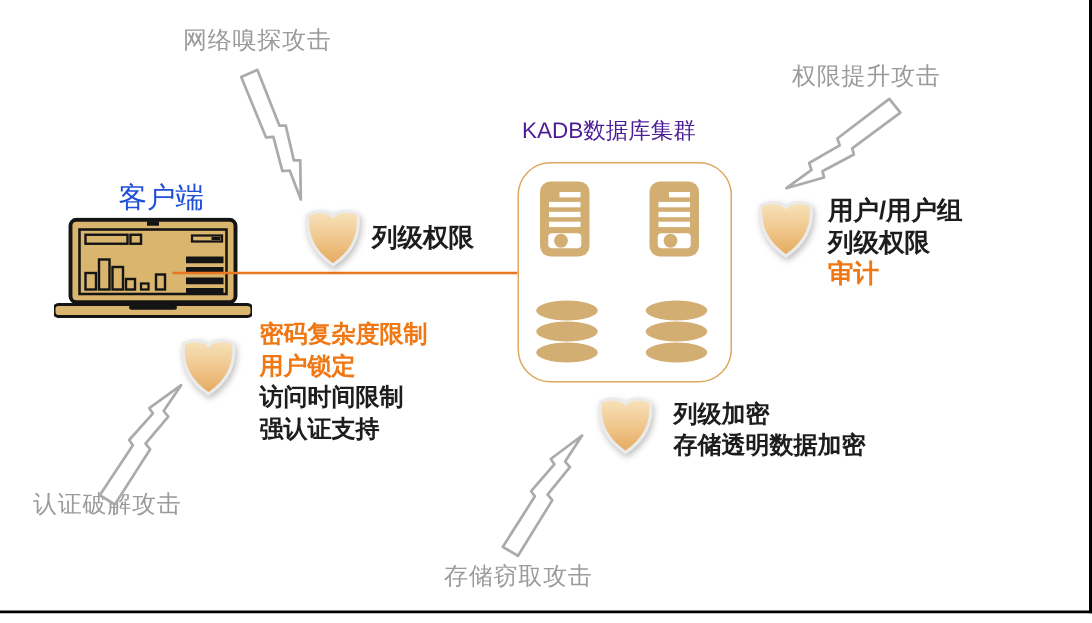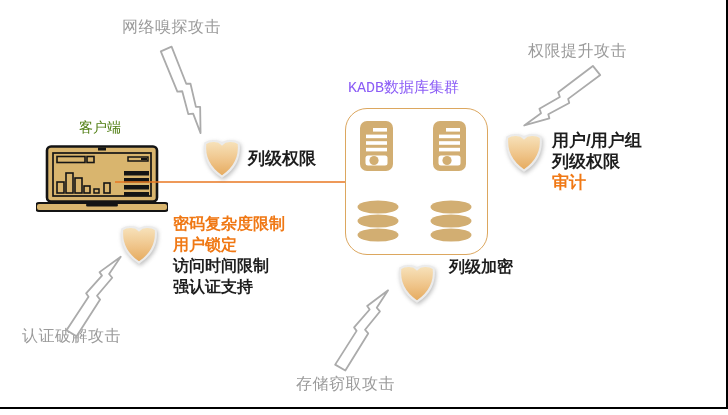--- a/index.html
+++ b/index.html
@@ -3,22 +3,22 @@
 <meta charset="utf-8">
 <style>
   html,body{margin:0;padding:0;background:#ffffff;}
   .canvas{
     position:relative;width:728px;height:409px;background:#ffffff;overflow:hidden;
     box-sizing:border-box;border-right:2px solid #000;border-bottom:2px solid #000;
     font-family:"Liberation Sans","DejaVu Sans",sans-serif;
   }
   .abs{position:absolute;}
   .attack-label{color:#9b9b9b;font-size:16px;letter-spacing:.5px;white-space:nowrap;}
-  .client-label{color:#4d7c0f;font-size:14px;white-space:nowrap;}
-  .cluster-title{color:#8b5cf6;font-size:15px;white-space:nowrap;font-family:Liberation Mono, monospace;}
+  .client-label{color:#1d4ed8;font-size:19px;white-space:nowrap;}
+  .cluster-title{color:#4c1d95;font-size:15px;white-space:nowrap;}
   .prot-block{font-weight:bold;color:#1d1d1d;white-space:nowrap;}
   .prot-line{display:block;}
   .prot-17{font-size:17px;line-height:21px;}
   .prot-16{font-size:16px;line-height:21px;}
   .orange{color:#F07814;}
   .cluster-box{
     width:143px;height:147px;border:1.4px solid #DCA75F;border-radius:22px;
     background:#ffffff;box-sizing:border-box;
   }
   .shield{filter:drop-shadow(1px 2px 2px rgba(110,110,110,.45));}
@@ -142,17 +142,18 @@
     <span class="prot-line orange">审计</span>
   </div>
 
   <div class="abs prot-block prot-16" style="left:173px;top:213px">
     <span class="prot-line orange">密码复杂度限制</span>
     <span class="prot-line orange">用户锁定</span>
     <span class="prot-line">访问时间限制</span>
     <span class="prot-line">强认证支持</span>
   </div>
 
-  <div class="abs prot-block prot-16" style="left:449px;top:256px">
+  <div class="abs prot-block prot-16" style="left:449px;top:266px">
     <span class="prot-line">列级加密</span>
+    <span class="prot-line">存储透明数据加密</span>
   </div>
 
 </div>
 
 </body></html>

